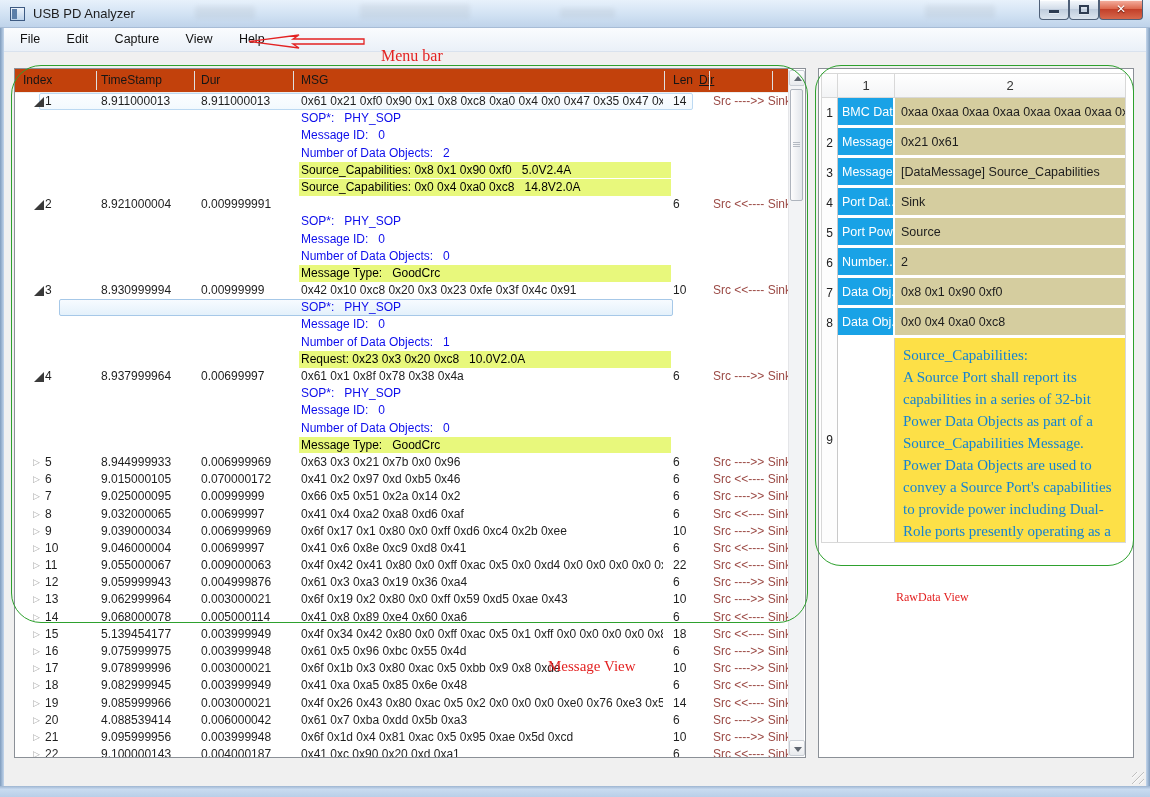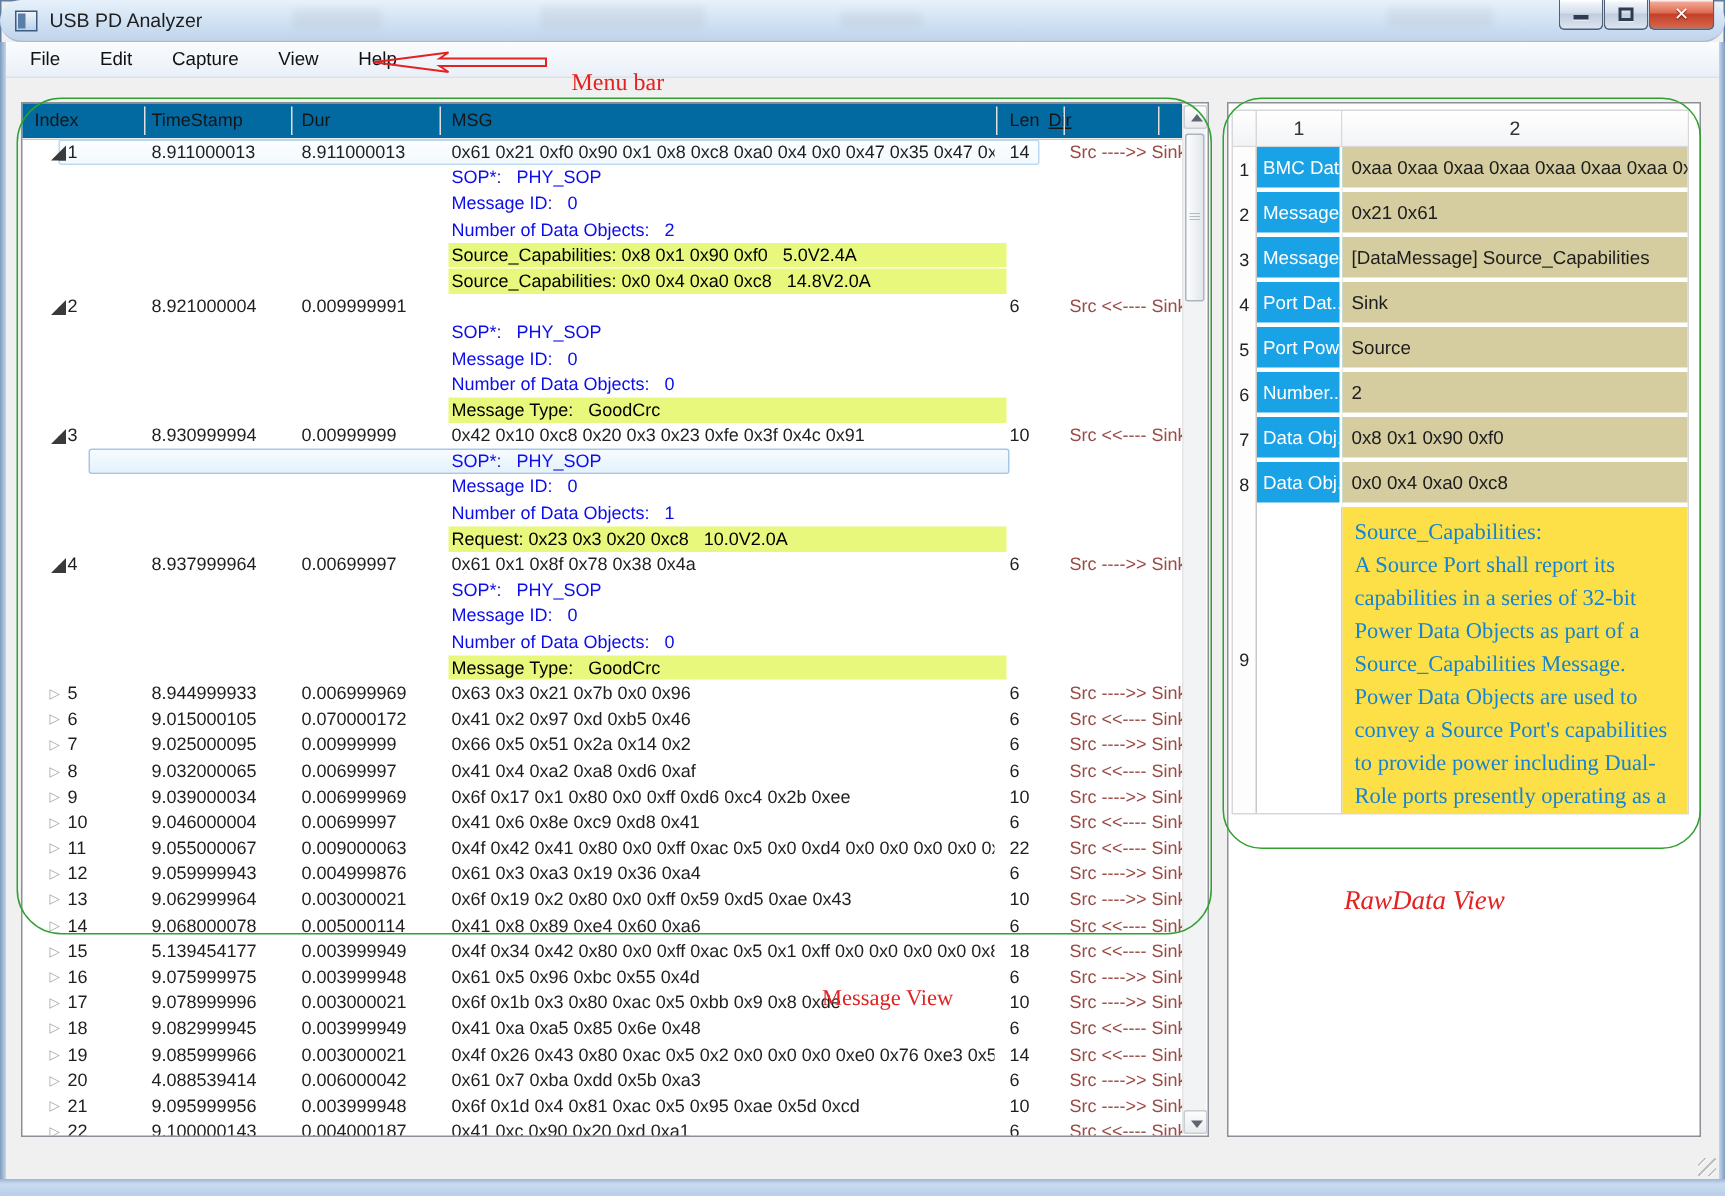--- a/index.html
+++ b/index.html
@@ -2,21 +2,21 @@
 <html style="--annotation-red: #e32222; --annotation-green: #2ea12e; --detail-blue: #0d0deb; --highlight-yellow: #e8f87c; --dir-maroon: #9b4a45; --key-blue: #19a2e6; --value-tan: #d5cd9f; --desc-blue: #1583d3;"><head>
 <meta charset="utf-8">
 <style>
   html,body{margin:0;padding:0;background:#e8e8e8;}
   *{box-sizing:border-box;}
   .window{position:relative;width:1150px;height:797px;overflow:hidden;
           font-family:"Liberation Sans","DejaVu Sans",sans-serif;background:#f0f0f0;
           box-shadow:inset 0 0 0 1px #5f7da1;}
   
   .titlebar{position:absolute;left:0;top:0;width:1150px;height:28px;
-            background:linear-gradient(#e7f1fb,#cfe0f2 60%,#bfd3ea);border-bottom:1px solid #a7bcd6;border-radius:14px;}
+            background:linear-gradient(#e7f1fb,#cfe0f2 60%,#bfd3ea);border-bottom:1px solid #a7bcd6;}
   .ghost{position:absolute;background:#9aa2ab;opacity:.14;filter:blur(2px);border-radius:2px;}
   .appicon{position:absolute;left:10px;top:7px;width:15px;height:14px;border:1px solid #3d5a82;
            background:linear-gradient(#eef4fb,#bcd2ea);}
   .appicon::after{content:"";position:absolute;left:1px;top:1px;width:5px;height:10px;background:#5b7ea8;}
   .title{position:absolute;left:33px;top:6px;font-size:13px;color:#1d1d1d;}
   .capbtns{position:absolute;top:0;right:7px;display:flex;}
   .cb{position:relative;width:30px;height:20px;margin-left:0;border:1px solid #4f6078;border-top:none;
       border-radius:0 0 4px 4px;background:linear-gradient(#f7fafd,#d4deea 45%,#c0cddd 50%,#dce5ef);
       box-shadow:inset 0 1px 0 rgba(255,255,255,.8);cursor:default;}
   .cb.close{width:44px;background:linear-gradient(#f5b3a4,#de6a50 45%,#c2402a 50%,#d7684c);}
@@ -29,21 +29,21 @@
   .menubar .mi{display:inline-block;padding:4px 11px 0 11px;font-size:12.5px;color:#111;}
   .menubar .mi:first-child{margin-left:5px;}
   .b-left,.b-right{position:absolute;top:28px;bottom:0;width:4px;background:linear-gradient(90deg,#7f9cbd,#c3d6ec);}
   .b-right{right:0;background:linear-gradient(90deg,#c3d6ec,#7f9cbd);}
   .b-left{left:0;}
   .b-bottom{position:absolute;left:0;right:0;bottom:0;height:11px;background:linear-gradient(#9db5d1,#c9dbf0 30%,#b9cfe8);}
   .grip{position:absolute;right:6px;bottom:13px;width:12px;height:12px;
         background:repeating-linear-gradient(135deg,transparent 0 3px,#bfbfbf 3px 4px,#f6f6f6 4px 5px);}
   
   .mpanel{position:absolute;left:14px;top:68px;width:792px;height:690px;background:#fff;border:1px solid #8b9097;}
-  .mheader{position:absolute;left:0;top:0;right:17px;height:24px;background:#0369a1;border-bottom:1px solid #ececec;}
+  .mheader{position:absolute;left:0;top:0;right:17px;height:24px;background:#c2410c;border-bottom:1px solid #ececec;}
   .hcell{position:absolute;top:4px;font-size:12px;color:#161616;}
   .hx0{left:8px;} .hx1{left:86px;} .hx2{left:186px;} .hx3{left:286px;} .hx4{left:658px;} .hx5{left:684px;text-decoration:underline;}
   .hsep{position:absolute;top:2px;height:19px;width:1px;background:#e0e0e0;}
   .s0{left:81px;}.s1{left:179px;}.s2{left:278px;}.s3{left:649px;}.s4{left:694px;}.s5{left:757px;}
   .mlist{position:absolute;left:0;top:24px;right:17px;bottom:0;overflow:hidden;}
   .mline,.dline{position:relative;height:17.2px;}
   .cell{position:absolute;top:0;line-height:17.2px;font-size:12px;color:#1f1f1f;white-space:pre;}
   .x-idx{left:30px;} .x-ts{left:86px;} .x-dur{left:186px;}
   .x-msg{left:286px;width:362px;overflow:hidden;} .x-len{left:658px;}
   .x-dir{left:698px;color:var(--dir-maroon);}
@@ -92,21 +92,21 @@
   .prow.big .pval{background:#fde047;border-bottom:none;align-items:flex-start;padding:6px 4px 0 8px;
         white-space:pre-line;font-family:"Liberation Serif","DejaVu Serif",serif;
         font-size:15px;line-height:1.47;color:var(--desc-blue);}
   
   .gbox{position:absolute;border:1.6px solid var(--annotation-green);background:transparent;pointer-events:none;}
   .g1{left:11px;top:65px;width:797px;height:558px;border-radius:30px;}
   .g2{left:815px;top:65px;width:319px;height:501px;border-radius:26px;}
   .redlabel{position:absolute;color:var(--annotation-red);font-family:"Liberation Serif","DejaVu Serif",serif;margin-top:16px;}
   .lab-menu{left:381px;top:31px;font-size:16px;}
   .lab-msg{left:548px;top:642px;font-size:15px;}
-  .lab-raw{left:896px;top:574px;font-size:18px;font-style:italic;}
+  .lab-raw{left:896px;top:574px;font-size:12px;}
   .redarrow{position:absolute;left:247px;top:33px;}
 </style>
 </head>
 <body>
 
 <div class="window">
 
   <div class="titlebar">
     <span class="ghost" style="left:195px;top:6px;width:60px;height:13px;"></span>
     <span class="ghost" style="left:360px;top:4px;width:110px;height:15px;"></span>

